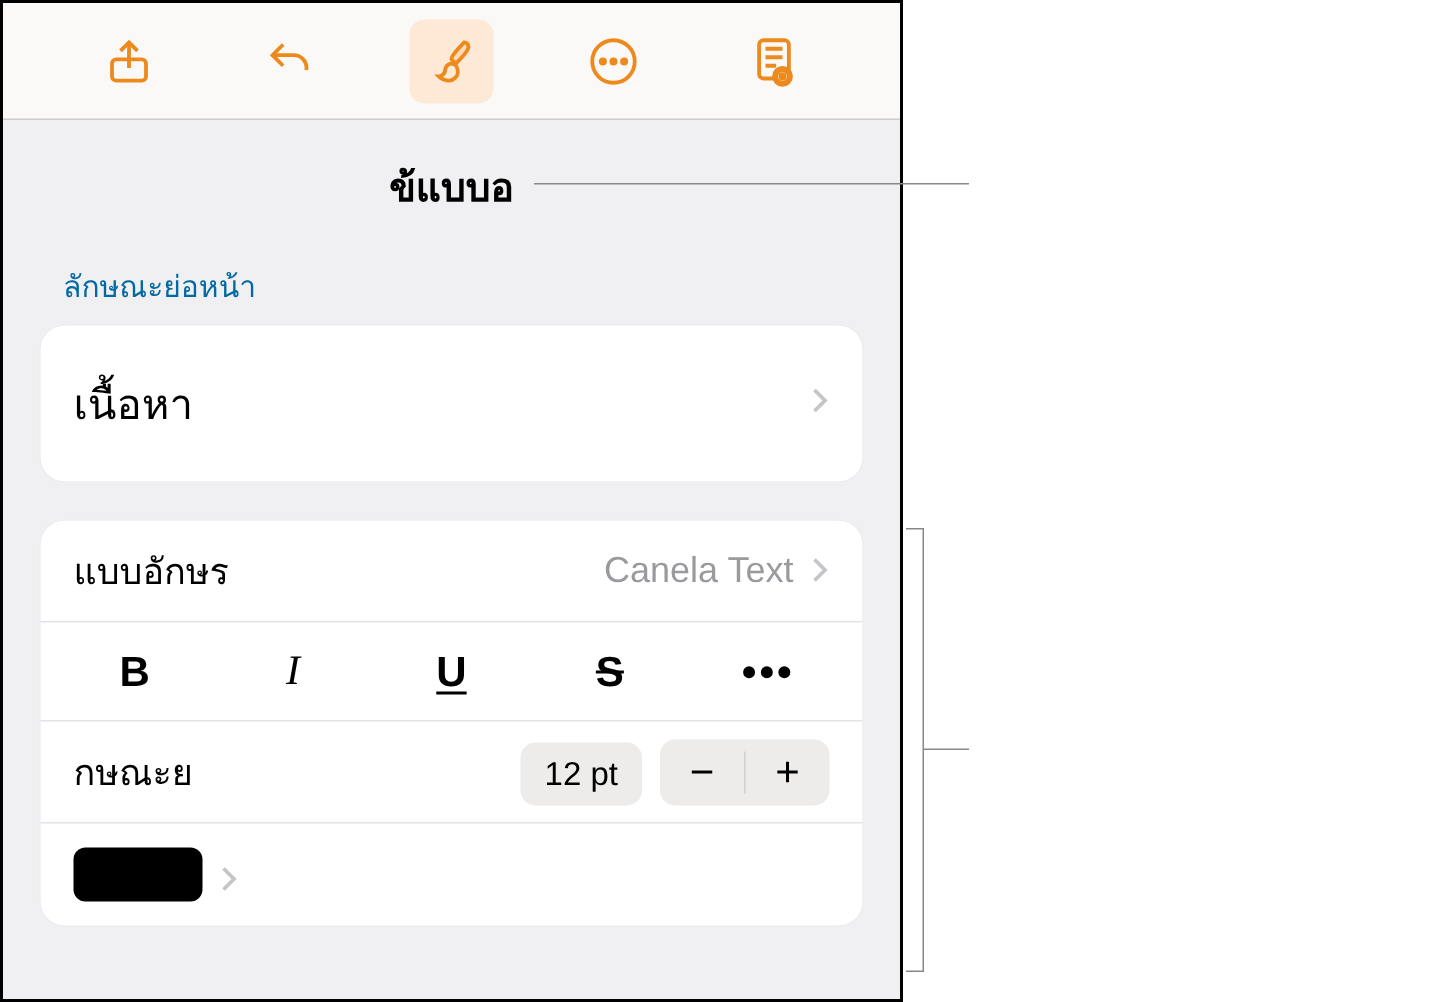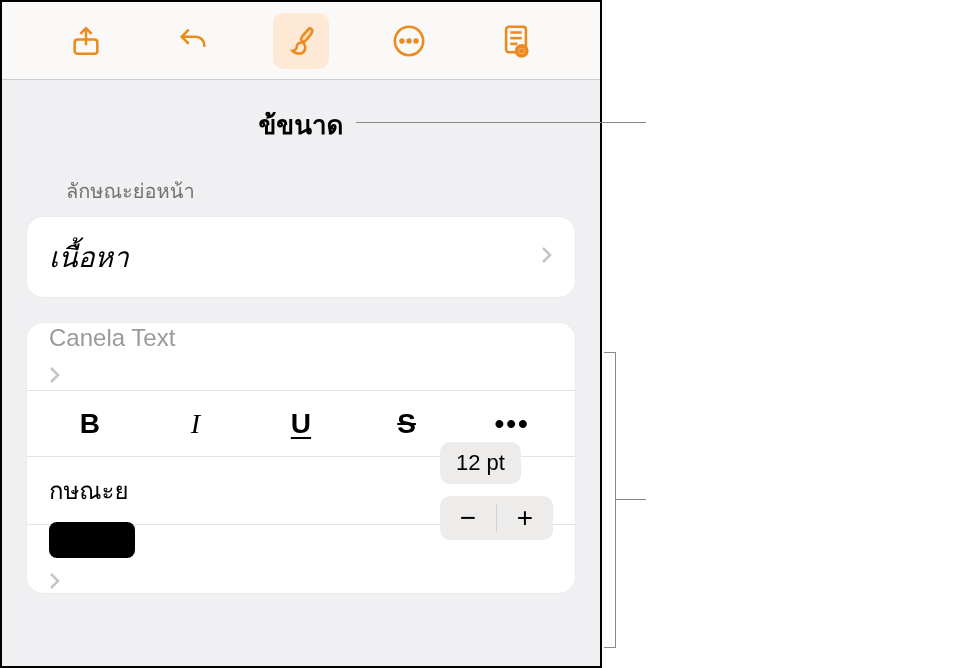--- a/index.html
+++ b/index.html
@@ -49,60 +49,58 @@
     }
     .panel-title {
       text-align: center;
       font-size: 26px;
       font-weight: 600;
       padding: 24px 0 30px;
       color: #000;
     }
     .section-label {
       font-size: 20px;
-      color: #737373;
-      padding: 0 64px 10px;
+      color: #0369a1;
+      padding: 0 40px 10px;
     }
     .card {
       background: #fff;
       margin: 0 25px;
       border-radius: 16px;
       box-shadow: 0 0 0 0.5px rgba(0,0,0,0.04);
     }
     .row {
       display: flex;
       align-items: center;
       justify-content: space-between;
       padding: 0 22px;
       border-bottom: 1px solid #e3e3e6;
     }
     .row:last-child {
       border-bottom: none;
     }
     .row-tall {
-      height: 80px;
-      font-style: italic;
+      height: 104px;
     }
     .row-med {
       height: 68px;
     }
     .row-label {
       font-size: 28px;
       color: #000;
       font-weight: 400;
     }
     .row-label-sm {
       font-size: 24px;
       color: #000;
     }
     .row-right {
       display: flex;
-      align-items: flex-start;
+      align-items: flex-end;
       gap: 12px;
-      flex-direction: column;
     }
     .row-value {
       font-size: 24px;
       color: #9a9a9e;
     }
     .chevron {
       color: #c5c5c9;
       font-size: 22px;
     }
     .style-row {
@@ -236,39 +234,40 @@
           <line x1="8" y1="6" x2="16" y2="6"></line>
           <line x1="8" y1="10" x2="16" y2="10"></line>
           <line x1="8" y1="14" x2="13" y2="14"></line>
         <circle cx="16" cy="19" r="4" fill="#f0f0f2"></circle>
           <circle cx="16" cy="19" r="3"></circle>
           <circle cx="16" cy="19" r="1" fill="#ec8a1d"></circle>
       </svg>
     </div>
   </div>
 
-  <div class="panel-title">ข้ขนาด</div>
+  <div class="panel-title">ข้แบบอ</div>
 
   <div class="section-label">ลักษณะย่อหน้า</div>
 
   <div class="card">
     <div class="row row-tall">
       <span class="row-label">เนื้อหา</span>
       <span class="chevron">
         <svg width="12" height="18" viewBox="0 0 12 18" fill="none" stroke="#c5c5c9" stroke-width="2.5">
             <path d="M2 2l7 7-7 7"></path>
           </svg>
       </span>
     </div>
   </div>
 
   <div style="height:26px"></div>
 
   <div class="card">
     <div class="row row-med">
+      <span class="row-label-sm">แบบอักษร</span>
       <div class="row-right">
         <span class="row-value">Canela Text</span>
         <span class="chevron">
           <svg width="12" height="18" viewBox="0 0 12 18" fill="none" stroke="#c5c5c9" stroke-width="2.5">
               <path d="M2 2l7 7-7 7"></path>
             </svg>
         </span>
       </div>
     </div>
 

